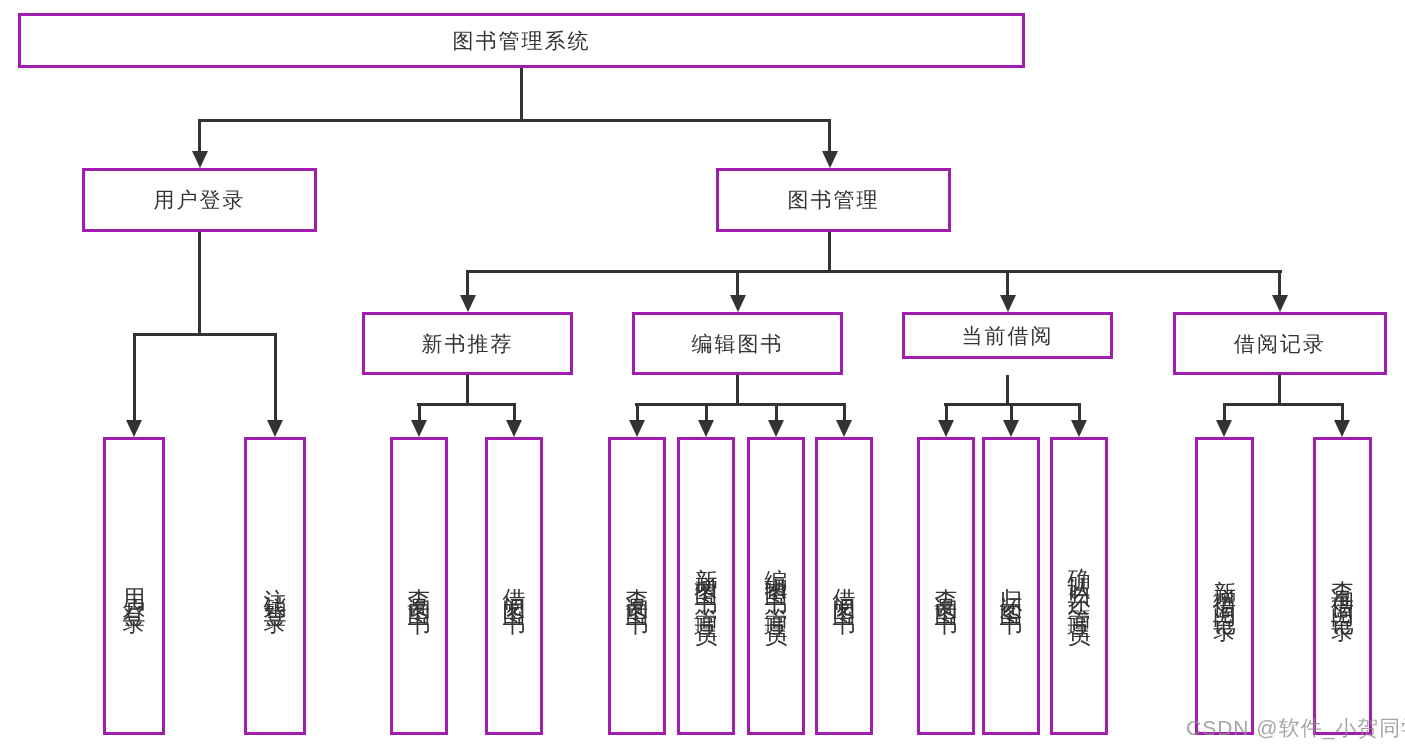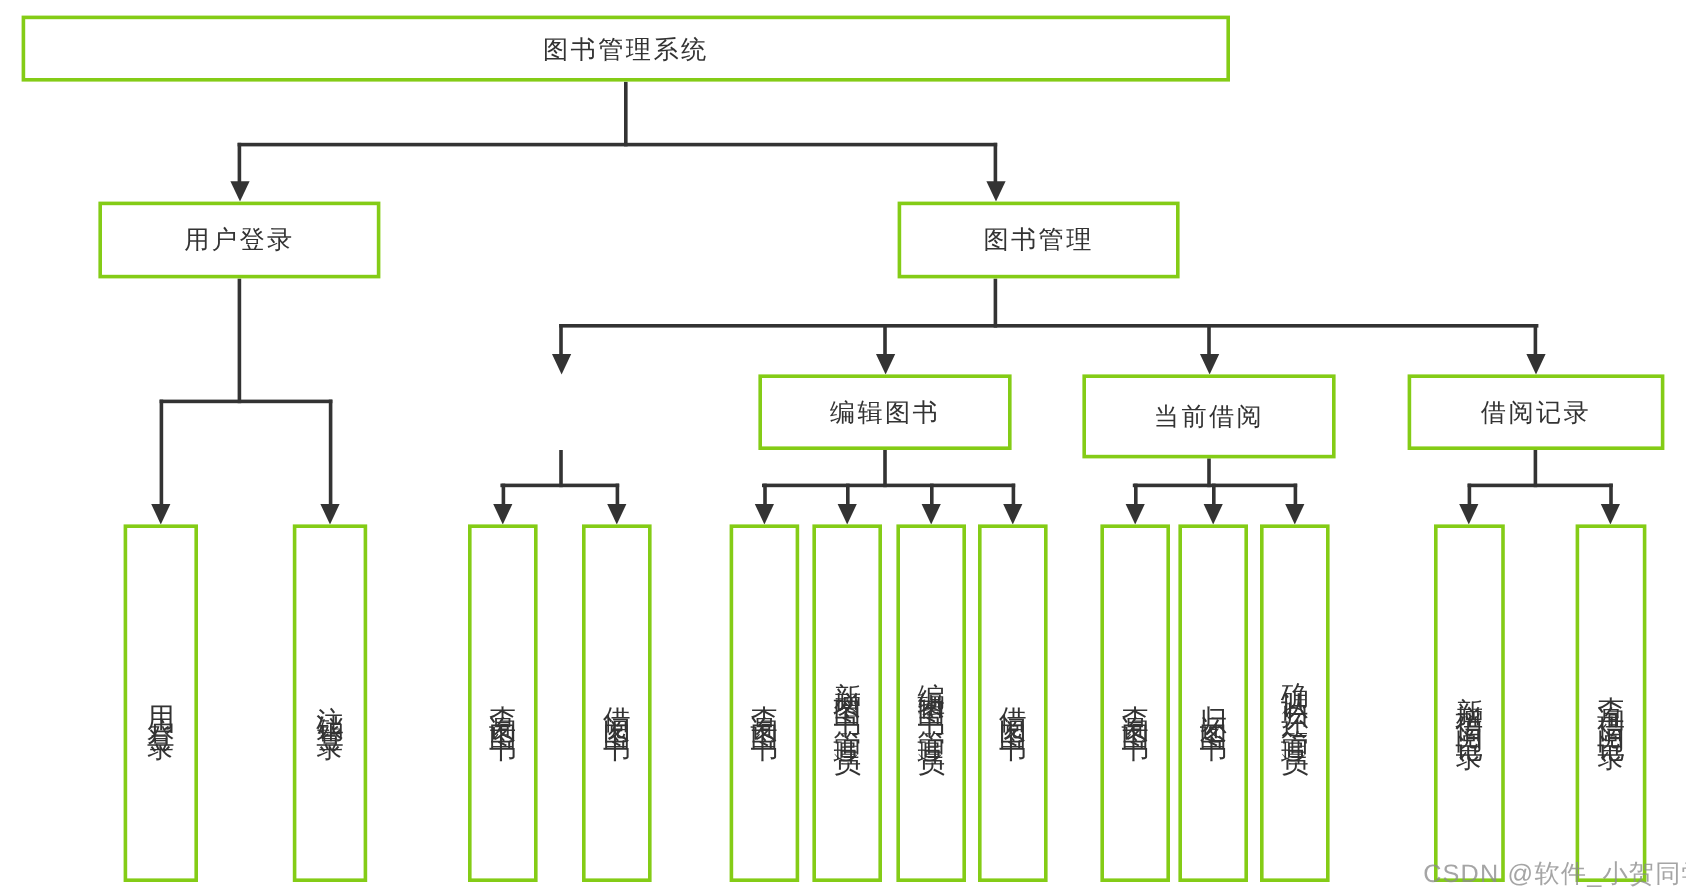--- a/index.html
+++ b/index.html
@@ -8,21 +8,21 @@
     position: relative;
     width: 1405px;
     height: 747px;
     background: #ffffff;
     font-family: "Liberation Sans", sans-serif;
     color: #333333;
     overflow: hidden;
   }
   .box {
     position: absolute;
-    border: 3px solid #84cc16;
+    border: 3px solid #a21caf;
     background: #ffffff;
     display: flex;
     align-items: center;
     justify-content: center;
     z-index: 2;
     text-align: center;
   }
   .box.h span {
     font-size: 21px;
     letter-spacing: 2px;
@@ -125,28 +125,31 @@
   <div class="arrow" style="left:1216px;top:420px"></div>
   <div class="arrow" style="left:1334px;top:420px"></div>
 
   <div class="box h" style="left:18px;top:13px;width:1007px;height:55px">
     <span>图书管理系统</span>
   </div>
 
   <div class="box h" style="left:82px;top:168px;width:235px;height:64px">
     <span>用户登录</span>
   </div>
-  <div class="box h" style="left:748px;top:168px;width:235px;height:64px">
+  <div class="box h" style="left:716px;top:168px;width:235px;height:64px">
     <span>图书管理</span>
   </div>
 
+  <div class="box h" style="left:362px;top:312px;width:211px;height:63px">
+    <span>新书推荐</span>
+  </div>
   <div class="box h" style="left:632px;top:312px;width:211px;height:63px">
     <span>编辑图书</span>
   </div>
-  <div class="box h" style="left:902px;top:312px;width:211px;height:70px">
+  <div class="box h" style="left:902px;top:312px;width:211px;height:47px">
     <span>当前借阅</span>
   </div>
   <div class="box h" style="left:1173px;top:312px;width:214px;height:63px">
     <span>借阅记录</span>
   </div>
 
   <div class="box v" style="left:103px;top:437px;width:62px;height:298px">
     <span>用户登录</span>
   </div>
   <div class="box v" style="left:244px;top:437px;width:62px;height:298px">

